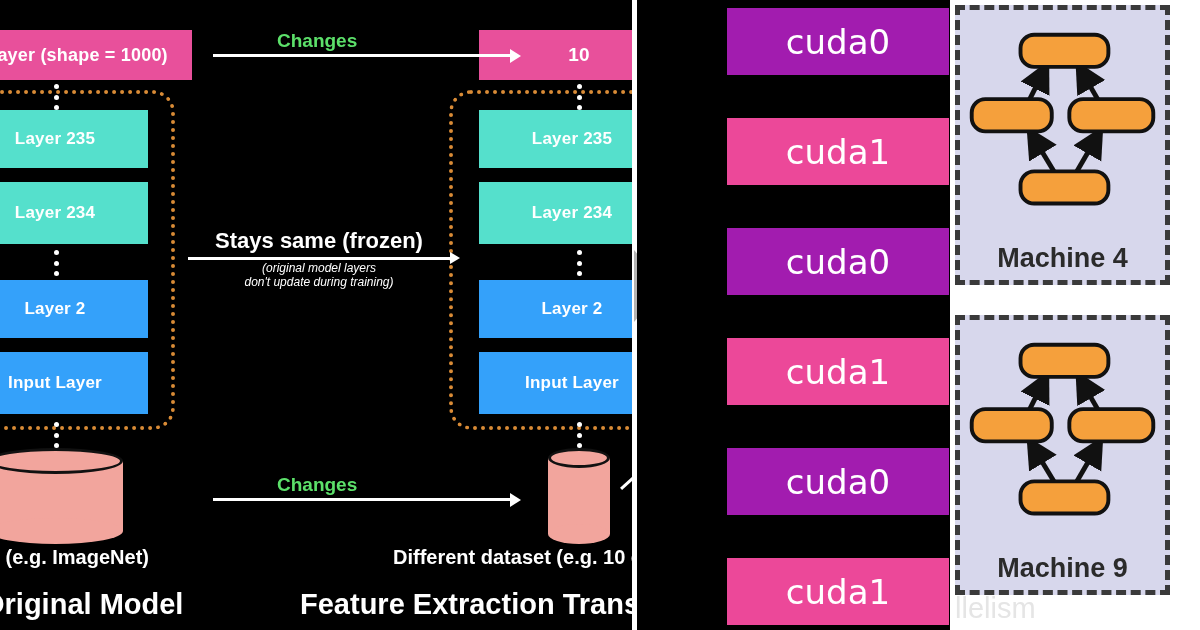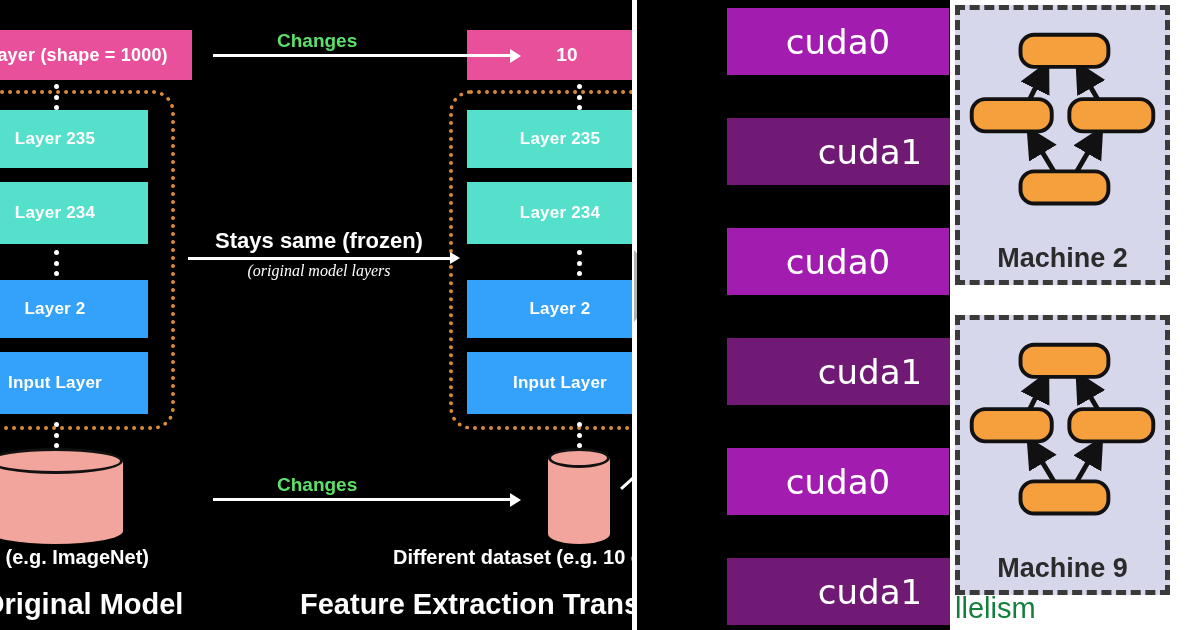--- a/index.html
+++ b/index.html
@@ -16,21 +16,21 @@
 
   .box{position:absolute;box-sizing:border-box;display:flex;align-items:center;
        justify-content:center;color:#fff;font-weight:700;letter-spacing:.2px;}
 
   .b-pink  {background:#E8509B;}
   .b-teal  {background:#55E0CC;}
   .b-blue  {background:#34A1FA;}
 
   
   .stackA{left:-38px;}
-  .stackB{left:467px;}
+  .stackB{left:479px;}
 
   
   .vdots{position:absolute;display:flex;flex-direction:column;justify-content:space-between;
          align-items:center;width:8px;}
   .vdots i{display:block;width:5px;height:5px;border-radius:50%;background:#fff;}
 
   
   .frozen{position:absolute;box-sizing:border-box;border:4px dotted #D98B36;
           border-radius:22px;}
 
@@ -40,22 +40,22 @@
               border-top:7px solid transparent;border-bottom:7px solid transparent;
               border-left:11px solid #fff;}
   .lbl-changes{position:absolute;color:#5CE06A;font-weight:700;font-size:19px;}
 
   .stays-wrap{position:absolute;text-align:center;color:#fff;}
   .stays-title{font-size:22px;font-weight:700;font-family:"Liberation Sans",sans-serif;}
   .stays-rule{height:3px;background:#fff;margin:3px 0 2px 0;position:relative;}
   .stays-rule:after{content:"";position:absolute;right:-10px;top:-5px;width:0;height:0;
         border-top:6px solid transparent;border-bottom:6px solid transparent;
         border-left:10px solid #fff;}
-  .stays-sub{font-size:16px;font-style:italic;line-height:1.15;
-             font-family:Liberation Serif, serif;}
+  .stays-sub{font-size:12px;font-style:italic;line-height:1.15;
+             font-family:Liberation Sans, sans-serif;}
 
   
   .cyl{position:absolute;}
   .cyl .body{position:absolute;left:0;right:0;background:#F2A59D;}
   .cyl .top{position:absolute;left:0;right:0;height:26px;border-radius:50%;
             background:#F2A59D;border:3px solid #111;box-sizing:border-box;}
   .cyl .bot{position:absolute;left:0;right:0;height:26px;border-radius:50%;
             background:#F2A59D;}
 
   .cap{position:absolute;color:#fff;font-weight:700;font-size:20px;white-space:nowrap;}
@@ -65,30 +65,30 @@
   .play-tri{position:absolute;width:0;height:0;
             border-top:36px solid transparent;border-bottom:36px solid transparent;
             border-left:30px solid #B3B3B3;}
 
   
   #right-panel{position:absolute;left:637px;top:0;width:563px;height:630px;background:#000;}
   .cudabox{position:absolute;left:90px;width:222px;height:67px;display:flex;
            align-items:center;justify-content:center;color:#fff;font-size:34px;
            font-family:"DejaVu Sans",sans-serif;}
   .c-pink{background:#a21caf;}
-  .c-blue{background:#701a75;padding-left:32px;}
+  .c-blue{background:#ec4899;}
 
   .machine{position:absolute;box-sizing:border-box;background:#fff;}
   .machine .inner{position:absolute;left:5px;top:5px;right:5px;bottom:5px;
                   background:#D7D7EC;border:5px dashed #3A3A3A;box-sizing:border-box;}
   .machine .mlabel{position:absolute;left:0;right:0;bottom:16px;text-align:center;
                    color:#2B2B2B;font-size:27px;font-weight:600;
                    font-family:"Liberation Sans",sans-serif;}
   .mwhite{position:absolute;background:#fff;}
-  .tail-text{position:absolute;color:#15803d;font-size:29px;
+  .tail-text{position:absolute;color:#e5e5e5;font-size:29px;
              font-family:"Liberation Sans",sans-serif;}
 </style>
 </head>
 <body>
 
 <div id="stage">
 
   <div id="left-panel">
 
     <div class="frozen" style="left:-60px;top:90px;width:235px;height:340px;"></div>
@@ -183,20 +183,21 @@
     <div class="title" style="left:300px;top:588px;">Feature Extraction Transfe</div>
 
     <div class="lbl-changes" style="left:277px;top:30px;">Changes</div>
     <div class="arrow-line" style="left:213px;top:54px;width:300px;"></div>
     <div class="arrow-head" style="left:510px;top:49px;"></div>
 
     <div class="stays-wrap" style="left:188px;top:228px;width:262px;">
       <div class="stays-title">Stays same (frozen)</div>
       <div class="stays-rule"></div>
       <div class="stays-sub">(original model layers</div>
+      <div class="stays-sub">don't update during training)</div>
     </div>
 
     <div class="lbl-changes" style="left:277px;top:474px;">Changes</div>
     <div class="arrow-line" style="left:213px;top:498px;width:300px;"></div>
     <div class="arrow-head" style="left:510px;top:493px;"></div>
 
     <div style="position:absolute;left:619px;top:482px;width:16px;height:3px;background:#fff;
                 transform:rotate(-42deg);"></div>
   </div>
 
@@ -238,21 +239,21 @@
           <line x1="68" y1="95" x2="88" y2="55" stroke="#111" stroke-width="5" marker-end="url(#ah2)"></line>
           <line x1="145" y1="95" x2="122" y2="55" stroke="#111" stroke-width="5" marker-end="url(#ah2)"></line>
           <line x1="98" y1="165" x2="72" y2="122" stroke="#111" stroke-width="5" marker-end="url(#ah2)"></line>
           <line x1="118" y1="165" x2="143" y2="122" stroke="#111" stroke-width="5" marker-end="url(#ah2)"></line>
           <rect x="62" y="22" width="90" height="33" rx="14" fill="#F5A03C" stroke="#111" stroke-width="4"></rect>
           <rect x="12" y="88" width="82" height="33" rx="14" fill="#F5A03C" stroke="#111" stroke-width="4"></rect>
           <rect x="112" y="88" width="86" height="33" rx="14" fill="#F5A03C" stroke="#111" stroke-width="4"></rect>
           <rect x="62" y="162" width="90" height="33" rx="14" fill="#F5A03C" stroke="#111" stroke-width="4"></rect>
         </svg>
       </div>
-      <div class="mlabel">Machine 2</div>
+      <div class="mlabel">Machine 4</div>
     </div>
 
     <div class="machine" style="left:313px;top:310px;width:225px;height:290px;">
       <div class="inner">
         <svg width="100%" height="100%" viewBox="0 0 210 270">
           <defs>
             <marker id="ah4" markerWidth="7" markerHeight="7" refX="5" refY="3.3" orient="auto">
                 <path d="M0,0 L6.5,3.3 L0,6.6 z" fill="#111"></path>
               </marker>
           </defs>

